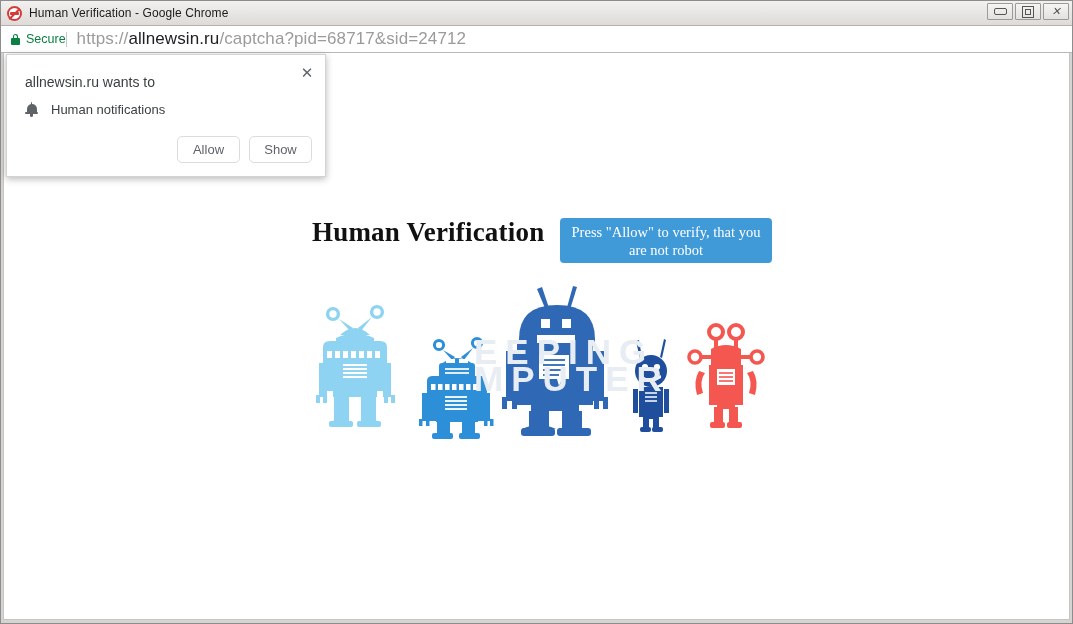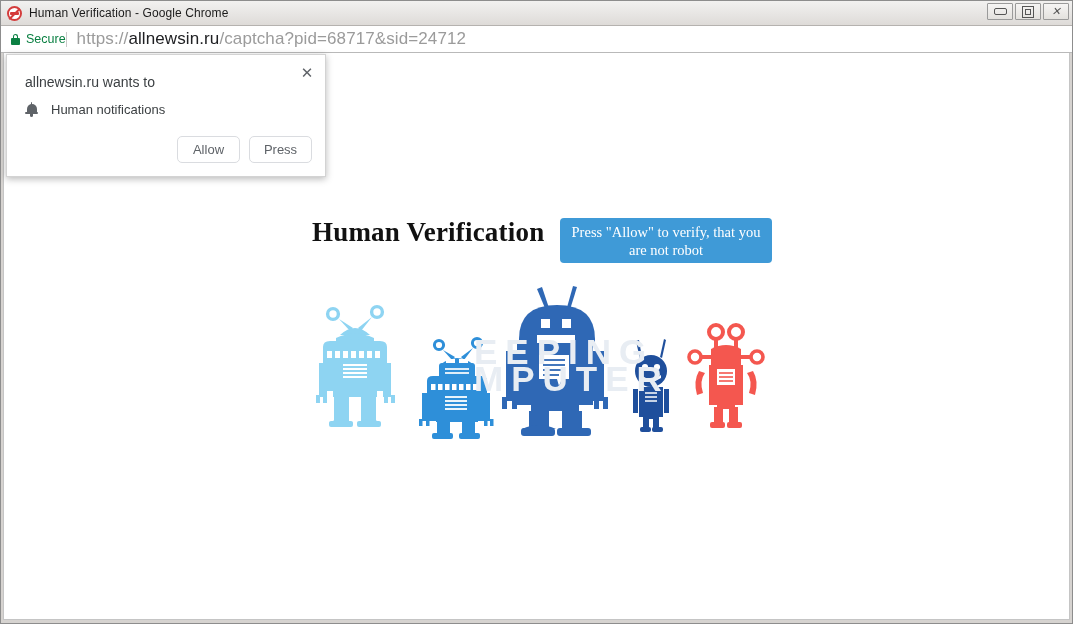--- a/index.html
+++ b/index.html
@@ -450,17 +450,17 @@
       <span class="bell">
         <span class="stem"></span>
           <span class="dome"></span>
           <span class="rim"></span>
           <span class="clap"></span>
       </span>
       <span class="bubble-row-label">Human notifications</span>
     </div>
     <div class="bubble-actions">
       <div class="bbtn">Allow</div>
-      <div class="bbtn">Press</div>
+      <div class="bbtn">Show</div>
     </div>
   </div>
 
 </div>
 
 </body></html>

